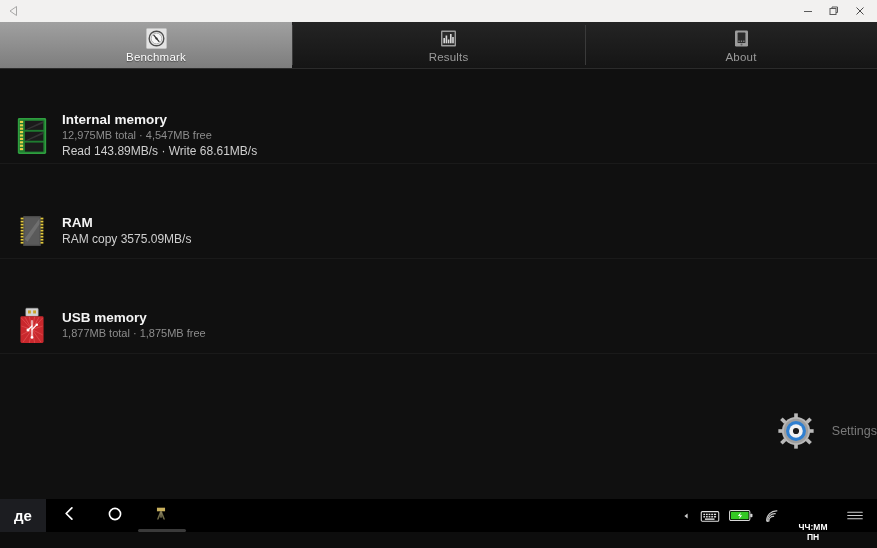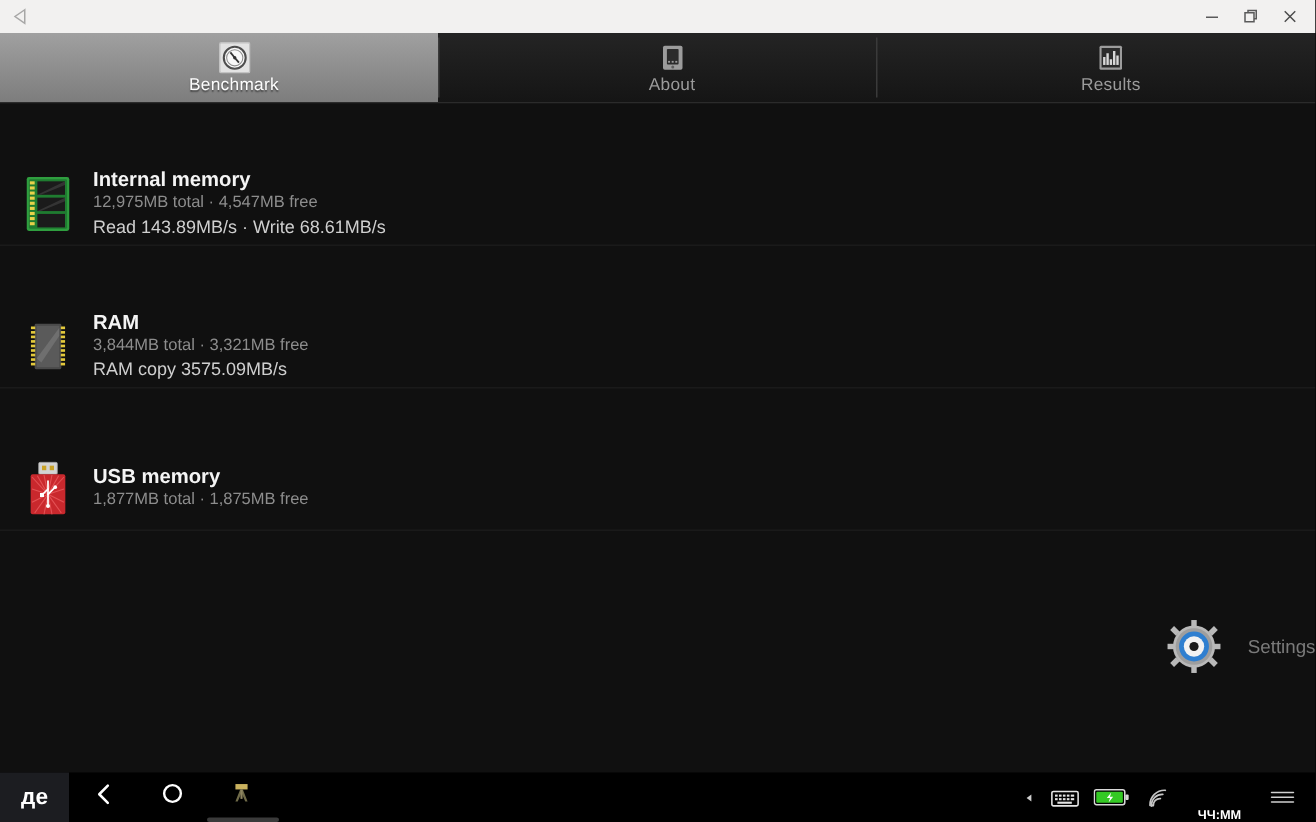--- a/index.html
+++ b/index.html
@@ -64,21 +64,21 @@
   .row-txt { padding-left: 8px; display: flex; flex-direction: column; justify-content: center; }
   .row-title { font-size: 13.5px; font-weight: bold; color: #f4f4f4; line-height: 16px; }
   .row-sub  { font-size: 11px; color: #8d8d8d; line-height: 15px; }
   .row-meta { font-size: 12px; color: #cfcfcf; line-height: 16px; }
   .row-settings { height: 52px; border-bottom: none; justify-content: flex-end; }
   .settings-label { font-size: 12.5px; color: #7a7a7a; padding-left: 14px; }
   .spacer-row { height: 12px; border-bottom: none; }
 
   
   .navbar {
-    position: absolute; left: 0; bottom: 0; width: 877px; height: 33px;
+    position: absolute; left: 0; bottom: 16px; width: 877px; height: 33px;
     background: #000; display: flex; align-items: center;
   }
   .nav-logo {
     width: 46px; height: 33px; background: #1c1d21;
     display: flex; align-items: center; justify-content: center;
     color: #fff; font-size: 15px; font-weight: bold;
   }
   .nav-keys { display: flex; align-items: center; gap: 0; }
   .nav-key { width: 46px; height: 33px; display: flex; align-items: center; justify-content: center; }
   .nav-right { margin-left: auto; display: flex; align-items: center; height: 33px; padding-right: 6px; gap: 0; }
@@ -133,49 +133,49 @@
         <svg viewBox="0 0 21 21" width="21" height="21">
           <rect x="0.5" y="0.5" width="20" height="20" rx="1" fill="#e3e3e3" stroke="#c2c2c2"></rect>
           <circle cx="10.5" cy="10.5" r="7.3" fill="#f7f7f7" stroke="#4e4e4e" stroke-width="1.4"></circle>
           <circle cx="10.5" cy="10.5" r="5.4" fill="none" stroke="#8d8d8d" stroke-width=".7"></circle>
           <line x1="10.5" y1="10.5" x2="7.6" y2="6.9" stroke="#333" stroke-width="1.2"></line>
           <line x1="10.5" y1="10.5" x2="13.3" y2="13.8" stroke="#333" stroke-width="1.2"></line>
           <circle cx="10.5" cy="10.5" r="1.1" fill="#2f2f2f"></circle>
         </svg>
       </span>
       <span class="tab-label">Benchmark</span>
-    </div>
-
-    <div class="tab t-about">
-      <span class="tab-icon">
-        <svg viewBox="0 0 21 21" width="21" height="21">
-          <rect x="4" y="2.5" width="13" height="16" rx="1.2" fill="#9c9c9c"></rect>
-          <rect x="6.6" y="4.6" width="7.8" height="10.4" rx=".6" fill="#2b2b2b"></rect>
-          <circle cx="10.5" cy="16.6" r="1" fill="#5e5e5e"></circle>
-          <rect x="7.4" y="12.6" width="1.3" height="1.2" fill="#9c9c9c"></rect>
-          <rect x="9.8" y="12.6" width="1.3" height="1.2" fill="#9c9c9c"></rect>
-          <rect x="12.2" y="12.6" width="1.3" height="1.2" fill="#9c9c9c"></rect>
-        </svg>
-      </span>
-      <span class="tab-label">About</span>
     </div>
 
     <div class="tab t-results">
       <span class="tab-icon">
         <svg viewBox="0 0 21 21" width="21" height="21">
           <rect x="3" y="2.5" width="15" height="16" rx="1" fill="#9c9c9c"></rect>
           <rect x="4.4" y="4" width="12.2" height="13" fill="#2b2b2b"></rect>
           <rect x="5.4" y="10" width="1.6" height="5.3" fill="#d8d8d8"></rect>
           <rect x="7.6" y="7.5" width="1.6" height="7.8" fill="#d8d8d8"></rect>
           <rect x="9.8" y="11.5" width="1.6" height="3.8" fill="#d8d8d8"></rect>
           <rect x="12.0" y="6" width="1.6" height="9.3" fill="#d8d8d8"></rect>
           <rect x="14.2" y="9" width="1.6" height="6.3" fill="#d8d8d8"></rect>
         </svg>
       </span>
       <span class="tab-label">Results</span>
+    </div>
+
+    <div class="tab t-about">
+      <span class="tab-icon">
+        <svg viewBox="0 0 21 21" width="21" height="21">
+          <rect x="4" y="2.5" width="13" height="16" rx="1.2" fill="#9c9c9c"></rect>
+          <rect x="6.6" y="4.6" width="7.8" height="10.4" rx=".6" fill="#2b2b2b"></rect>
+          <circle cx="10.5" cy="16.6" r="1" fill="#5e5e5e"></circle>
+          <rect x="7.4" y="12.6" width="1.3" height="1.2" fill="#9c9c9c"></rect>
+          <rect x="9.8" y="12.6" width="1.3" height="1.2" fill="#9c9c9c"></rect>
+          <rect x="12.2" y="12.6" width="1.3" height="1.2" fill="#9c9c9c"></rect>
+        </svg>
+      </span>
+      <span class="tab-label">About</span>
     </div>
   </div>
 
   <div class="list">
 
     <div class="row">
       <div class="row-ico">
         <svg viewBox="0 0 36 42" width="34" height="40">
           <rect x="3" y="2" width="30" height="38" rx="1.5" fill="#2f9e3f"></rect>
           <rect x="4.5" y="3.5" width="27" height="35" rx="1" fill="#1f7c30"></rect>
@@ -227,21 +227,20 @@
             <rect x="27.6" y="19.6" width="3.2" height="2"></rect>
               <rect x="27.6" y="23" width="3.2" height="2"></rect>
             <rect x="27.6" y="26.4" width="3.2" height="2"></rect>
               <rect x="27.6" y="29.8" width="3.2" height="2"></rect>
             <rect x="27.6" y="33.2" width="3.2" height="2"></rect>
           </g>
         </svg>
       </div>
       <div class="row-txt">
         <span class="row-title">RAM</span>
-        <span class="row-sub">3,844MB total · 3,321MB free</span>
         <span class="row-meta">RAM copy 3575.09MB/s</span>
       </div>
     </div>
 
     <div class="row">
       <div class="row-ico">
         <svg viewBox="0 0 36 44" width="32" height="40">
           <rect x="11" y="2" width="14" height="9" rx="1" fill="#d3d3d3" stroke="#9a9a9a" stroke-width=".6"></rect>
           <rect x="13.5" y="4.5" width="3.2" height="3.4" fill="#c9a227"></rect>
           <rect x="19.3" y="4.5" width="3.2" height="3.4" fill="#c9a227"></rect>

